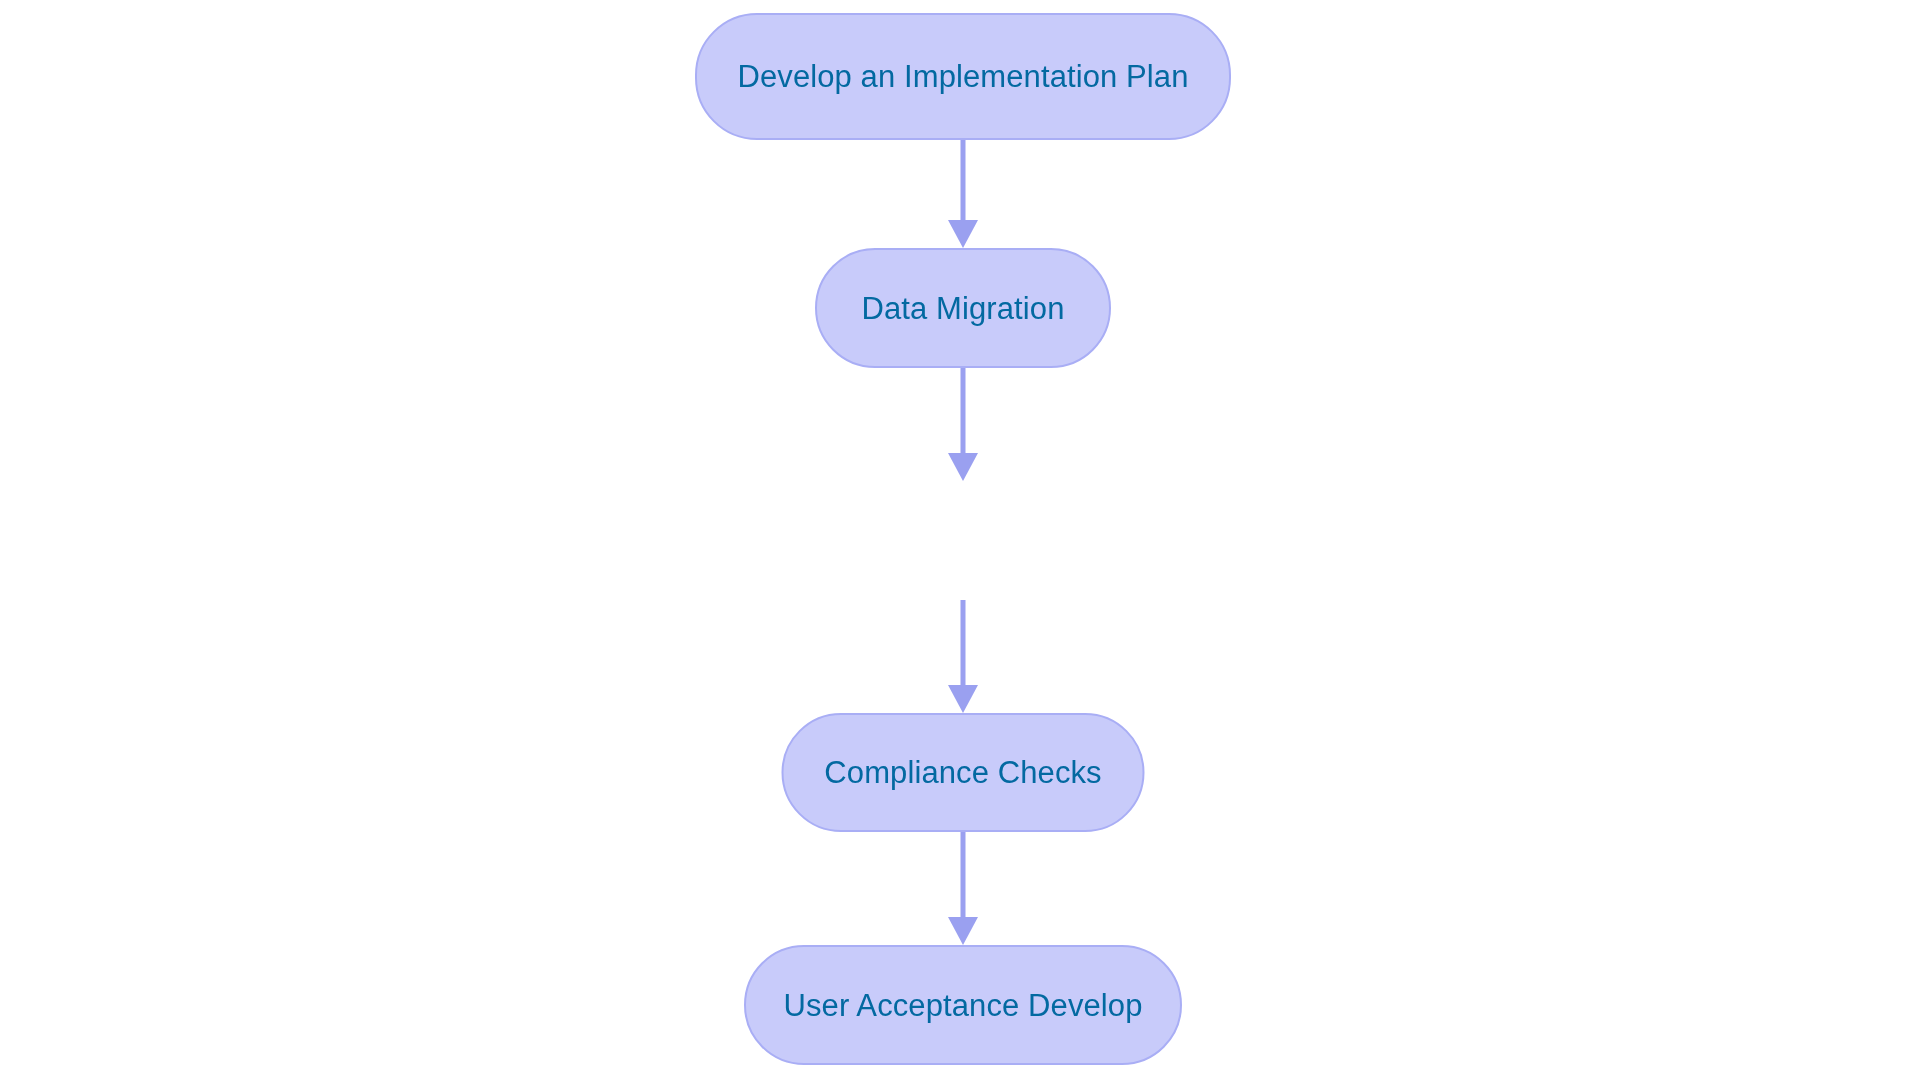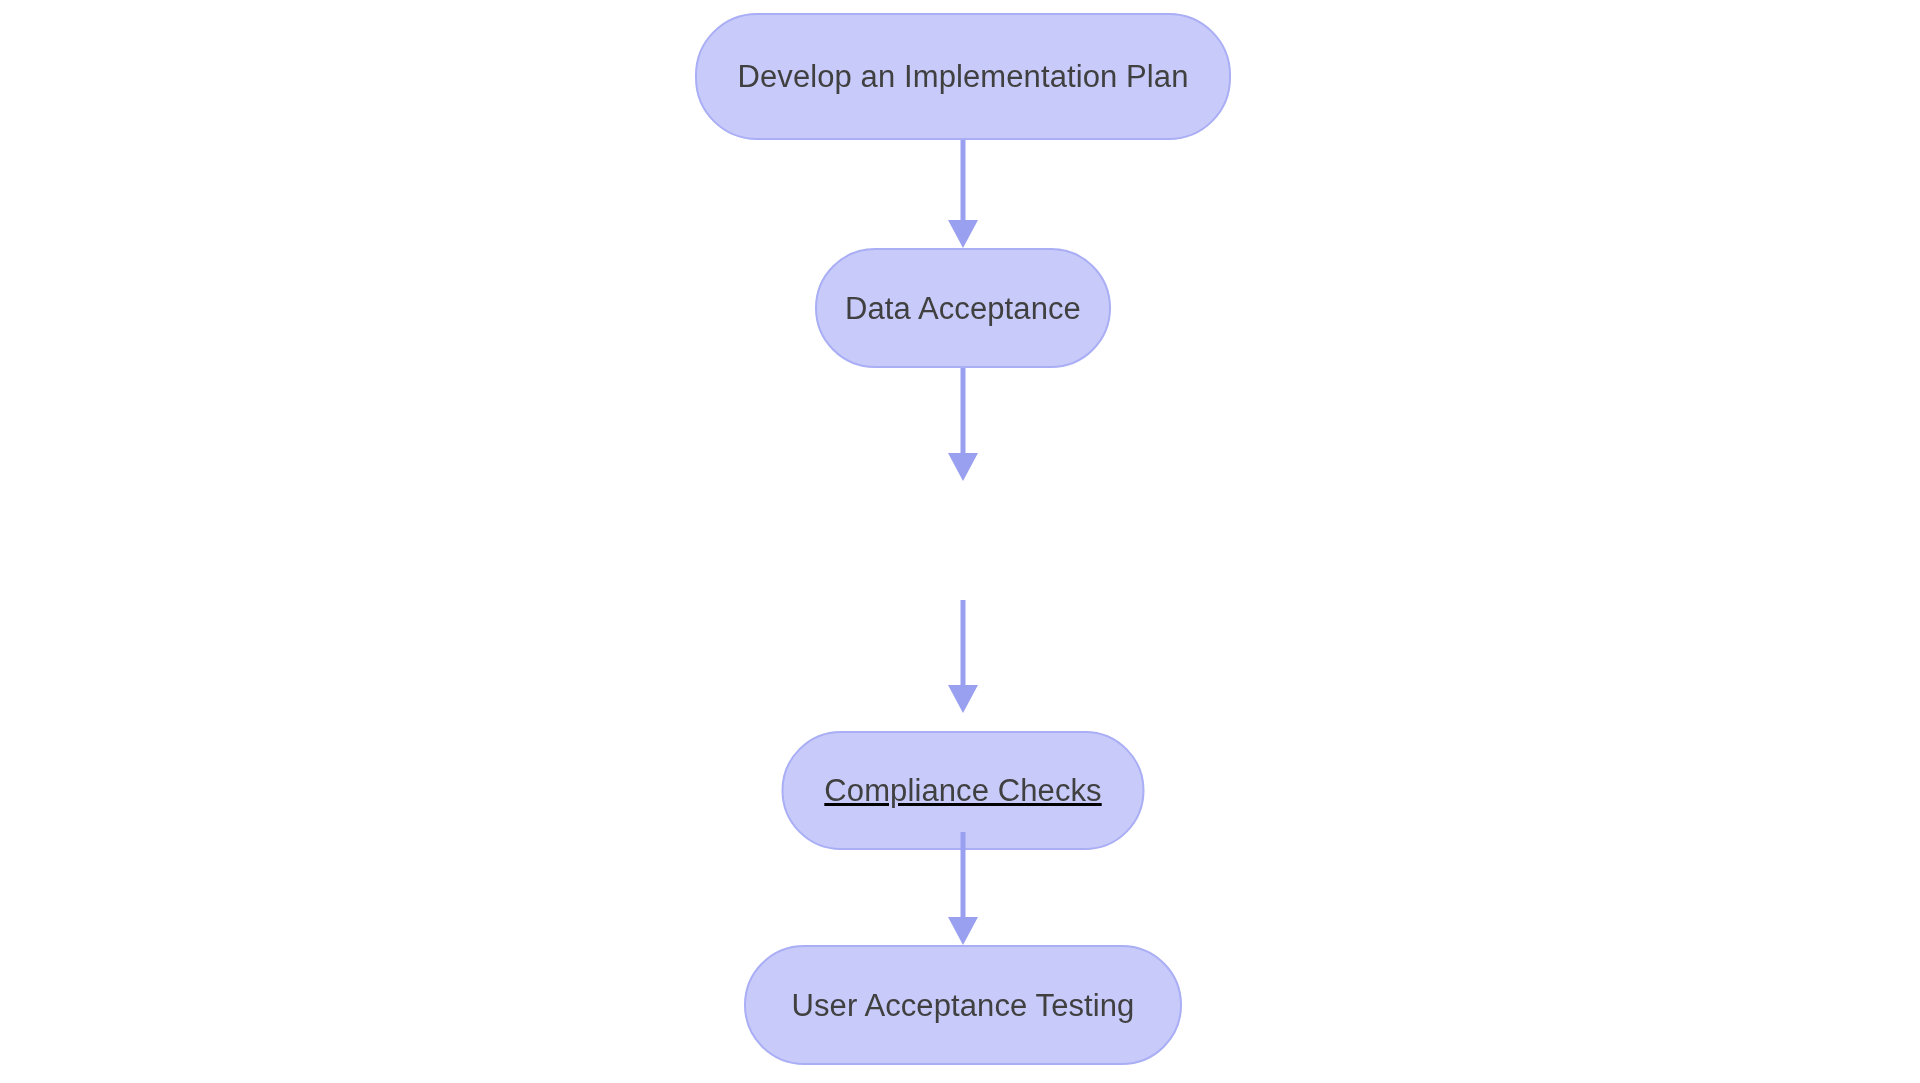--- a/index.html
+++ b/index.html
@@ -28,21 +28,21 @@
     box-sizing: border-box;
     display: flex;
     align-items: center;
     justify-content: center;
     background: #c8cbfa;
     border: 2px solid #a9aef5;
     border-radius: 62px;
     transform: translateX(-50%);
   }
   .node-label {
-    color: #404040;
+    color: #0369a1;
     font-family: "Liberation Sans", "DejaVu Sans", sans-serif;
     font-size: 31px;
     font-weight: 400;
     letter-spacing: 0.1px;
     line-height: 1;
     white-space: nowrap;
     user-select: none;
   }
   .connector {
     position: absolute;
@@ -78,41 +78,41 @@
     <div class="node" style="left:963px; top:13px; width:536px; height:127px;">
       <span class="node-label">Develop an Implementation Plan</span>
     </div>
 
     <div class="connector" style="left:963px; top:140px; width:30px; height:108px;">
       <div class="stem" style="height:80px;"></div>
       <div class="head"></div>
     </div>
 
     <div class="node" style="left:963px; top:248px; width:296px; height:120px;">
-      <span class="node-label">Data Acceptance</span>
+      <span class="node-label">Data Migration</span>
     </div>
 
     <div class="connector" style="left:963px; top:368px; width:30px; height:113px;">
       <div class="stem" style="height:85px;"></div>
       <div class="head"></div>
     </div>
 
 
     <div class="connector" style="left:963px; top:600px; width:30px; height:113px;">
       <div class="stem" style="height:85px;"></div>
       <div class="head"></div>
     </div>
 
-    <div class="node" style="left:963px; top:731px; width:363px; height:119px;text-decoration:underline;">
+    <div class="node" style="left:963px; top:713px; width:363px; height:119px;">
       <span class="node-label">Compliance Checks</span>
     </div>
 
     <div class="connector" style="left:963px; top:832px; width:30px; height:113px;">
       <div class="stem" style="height:85px;"></div>
       <div class="head"></div>
     </div>
 
     <div class="node" style="left:963px; top:945px; width:438px; height:120px;">
-      <span class="node-label">User Acceptance Testing</span>
+      <span class="node-label">User Acceptance Develop</span>
     </div>
 
   </div>
 </div>
 
 </body></html>

